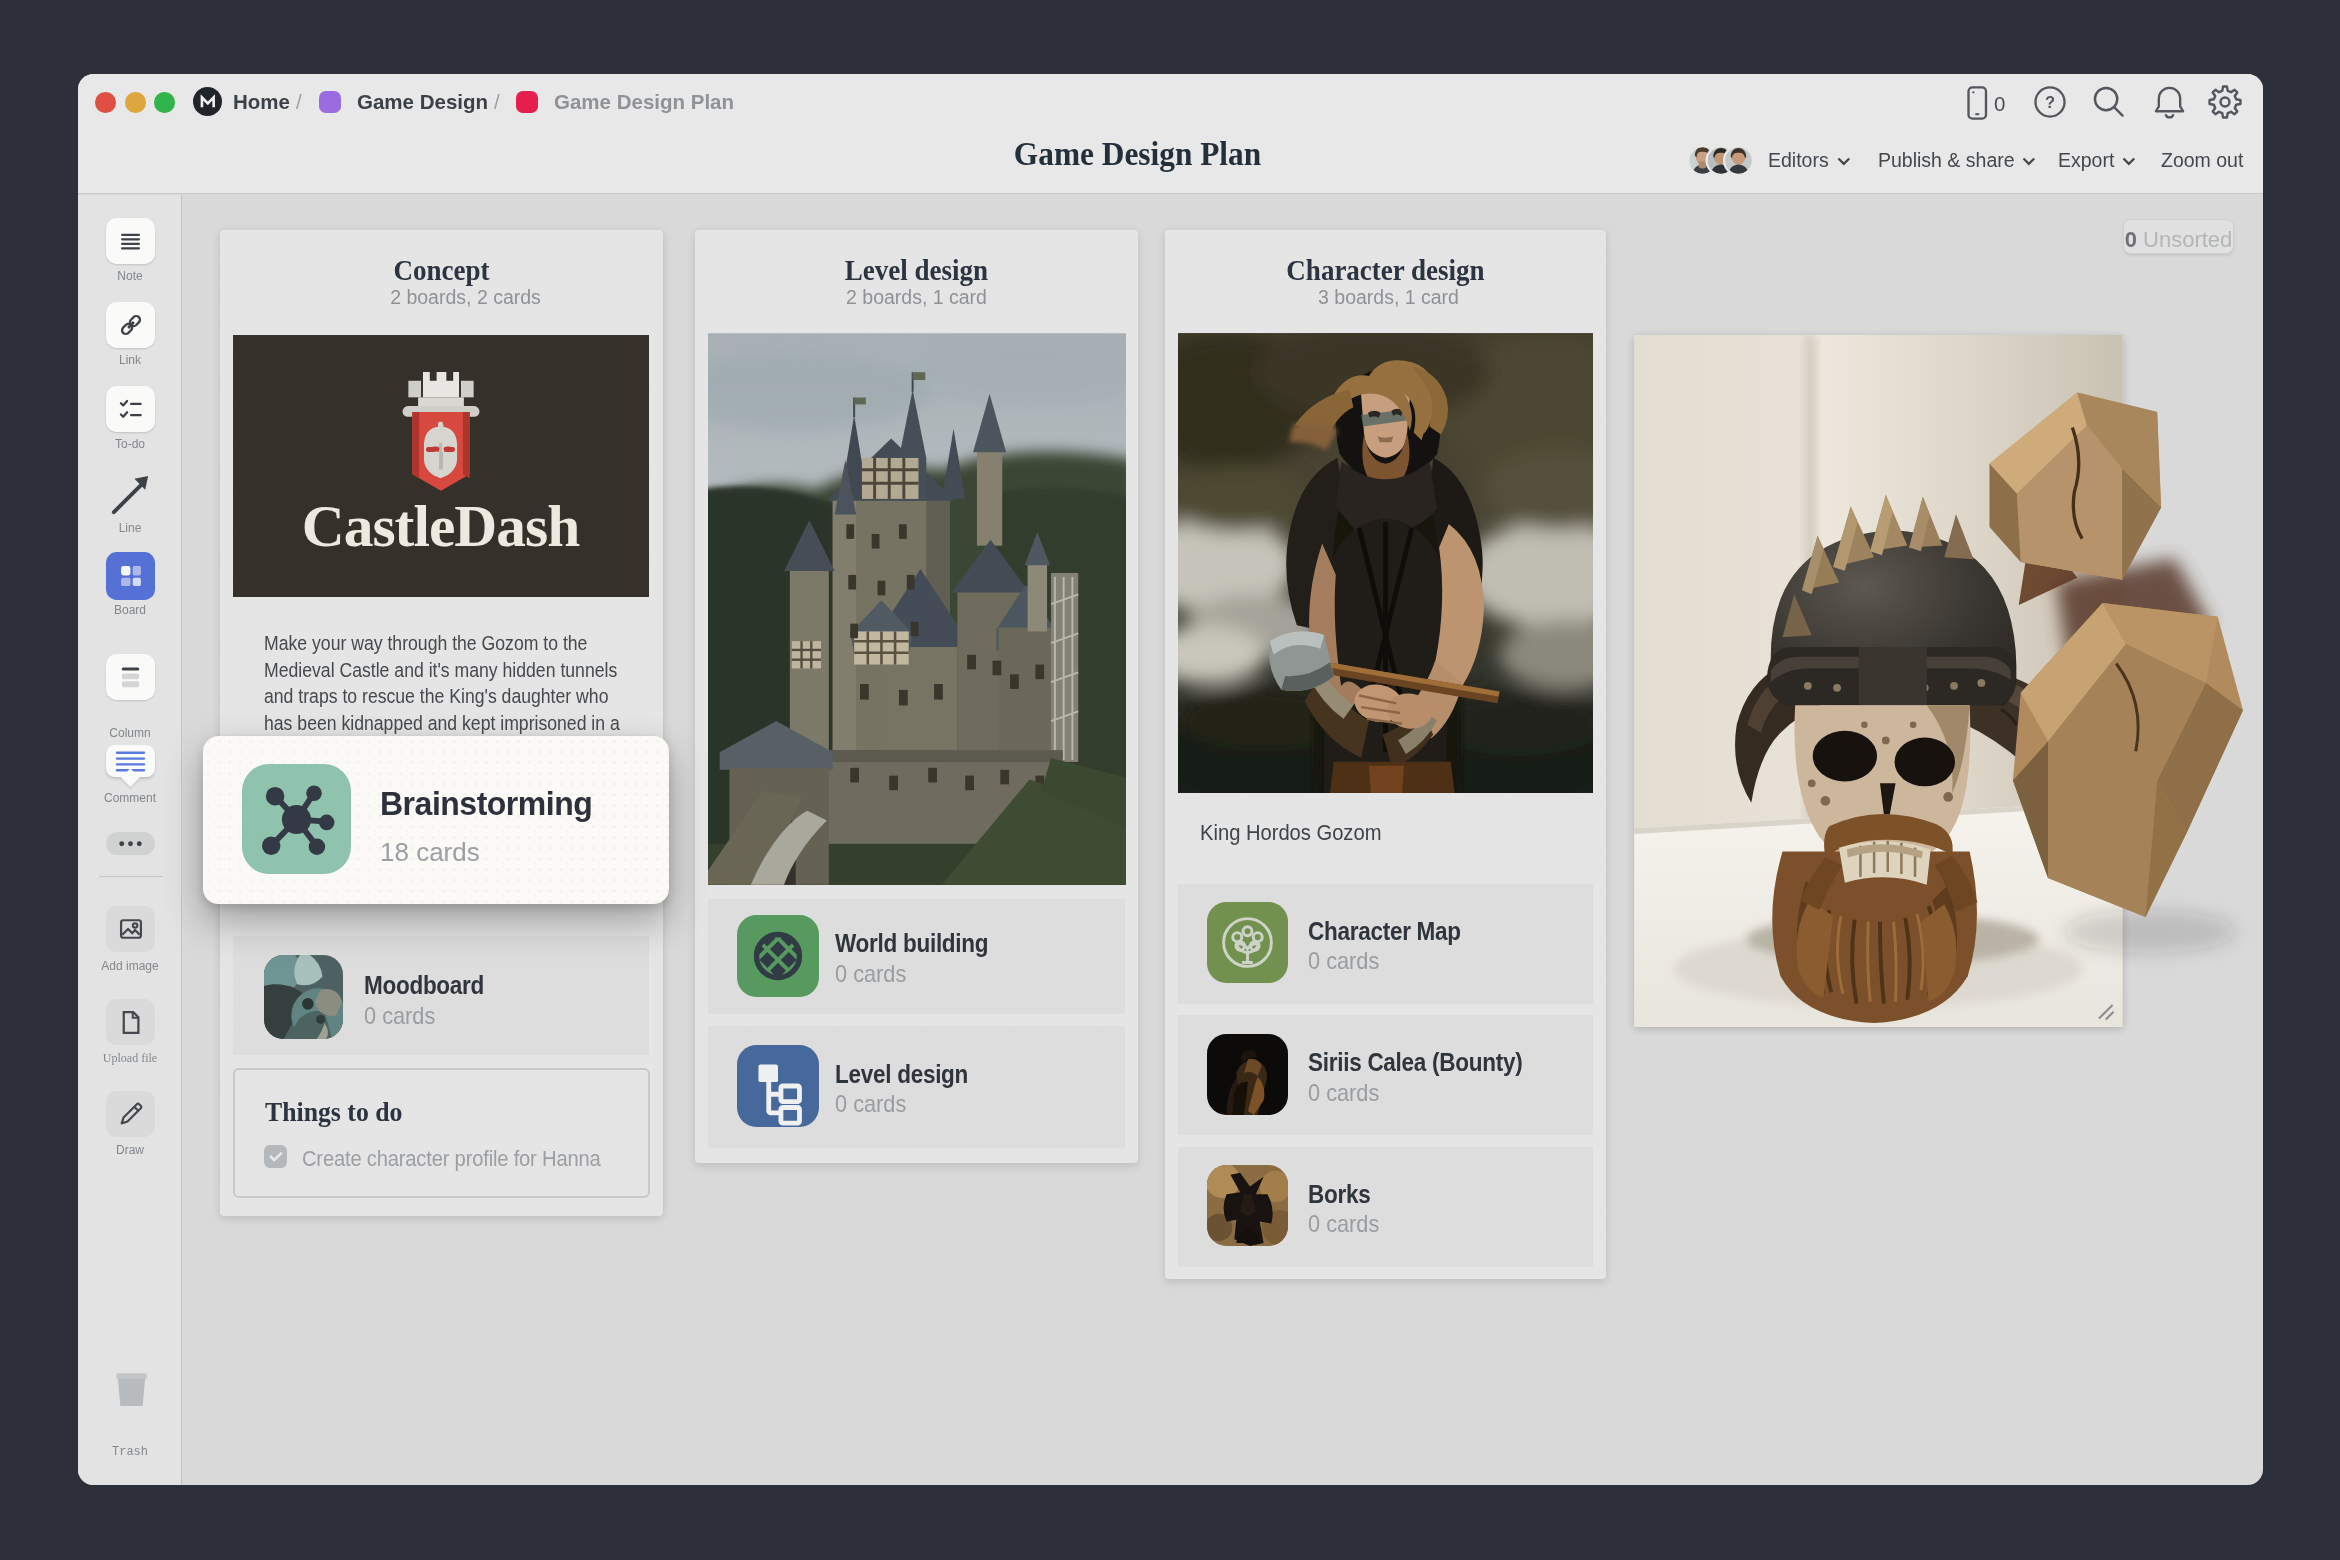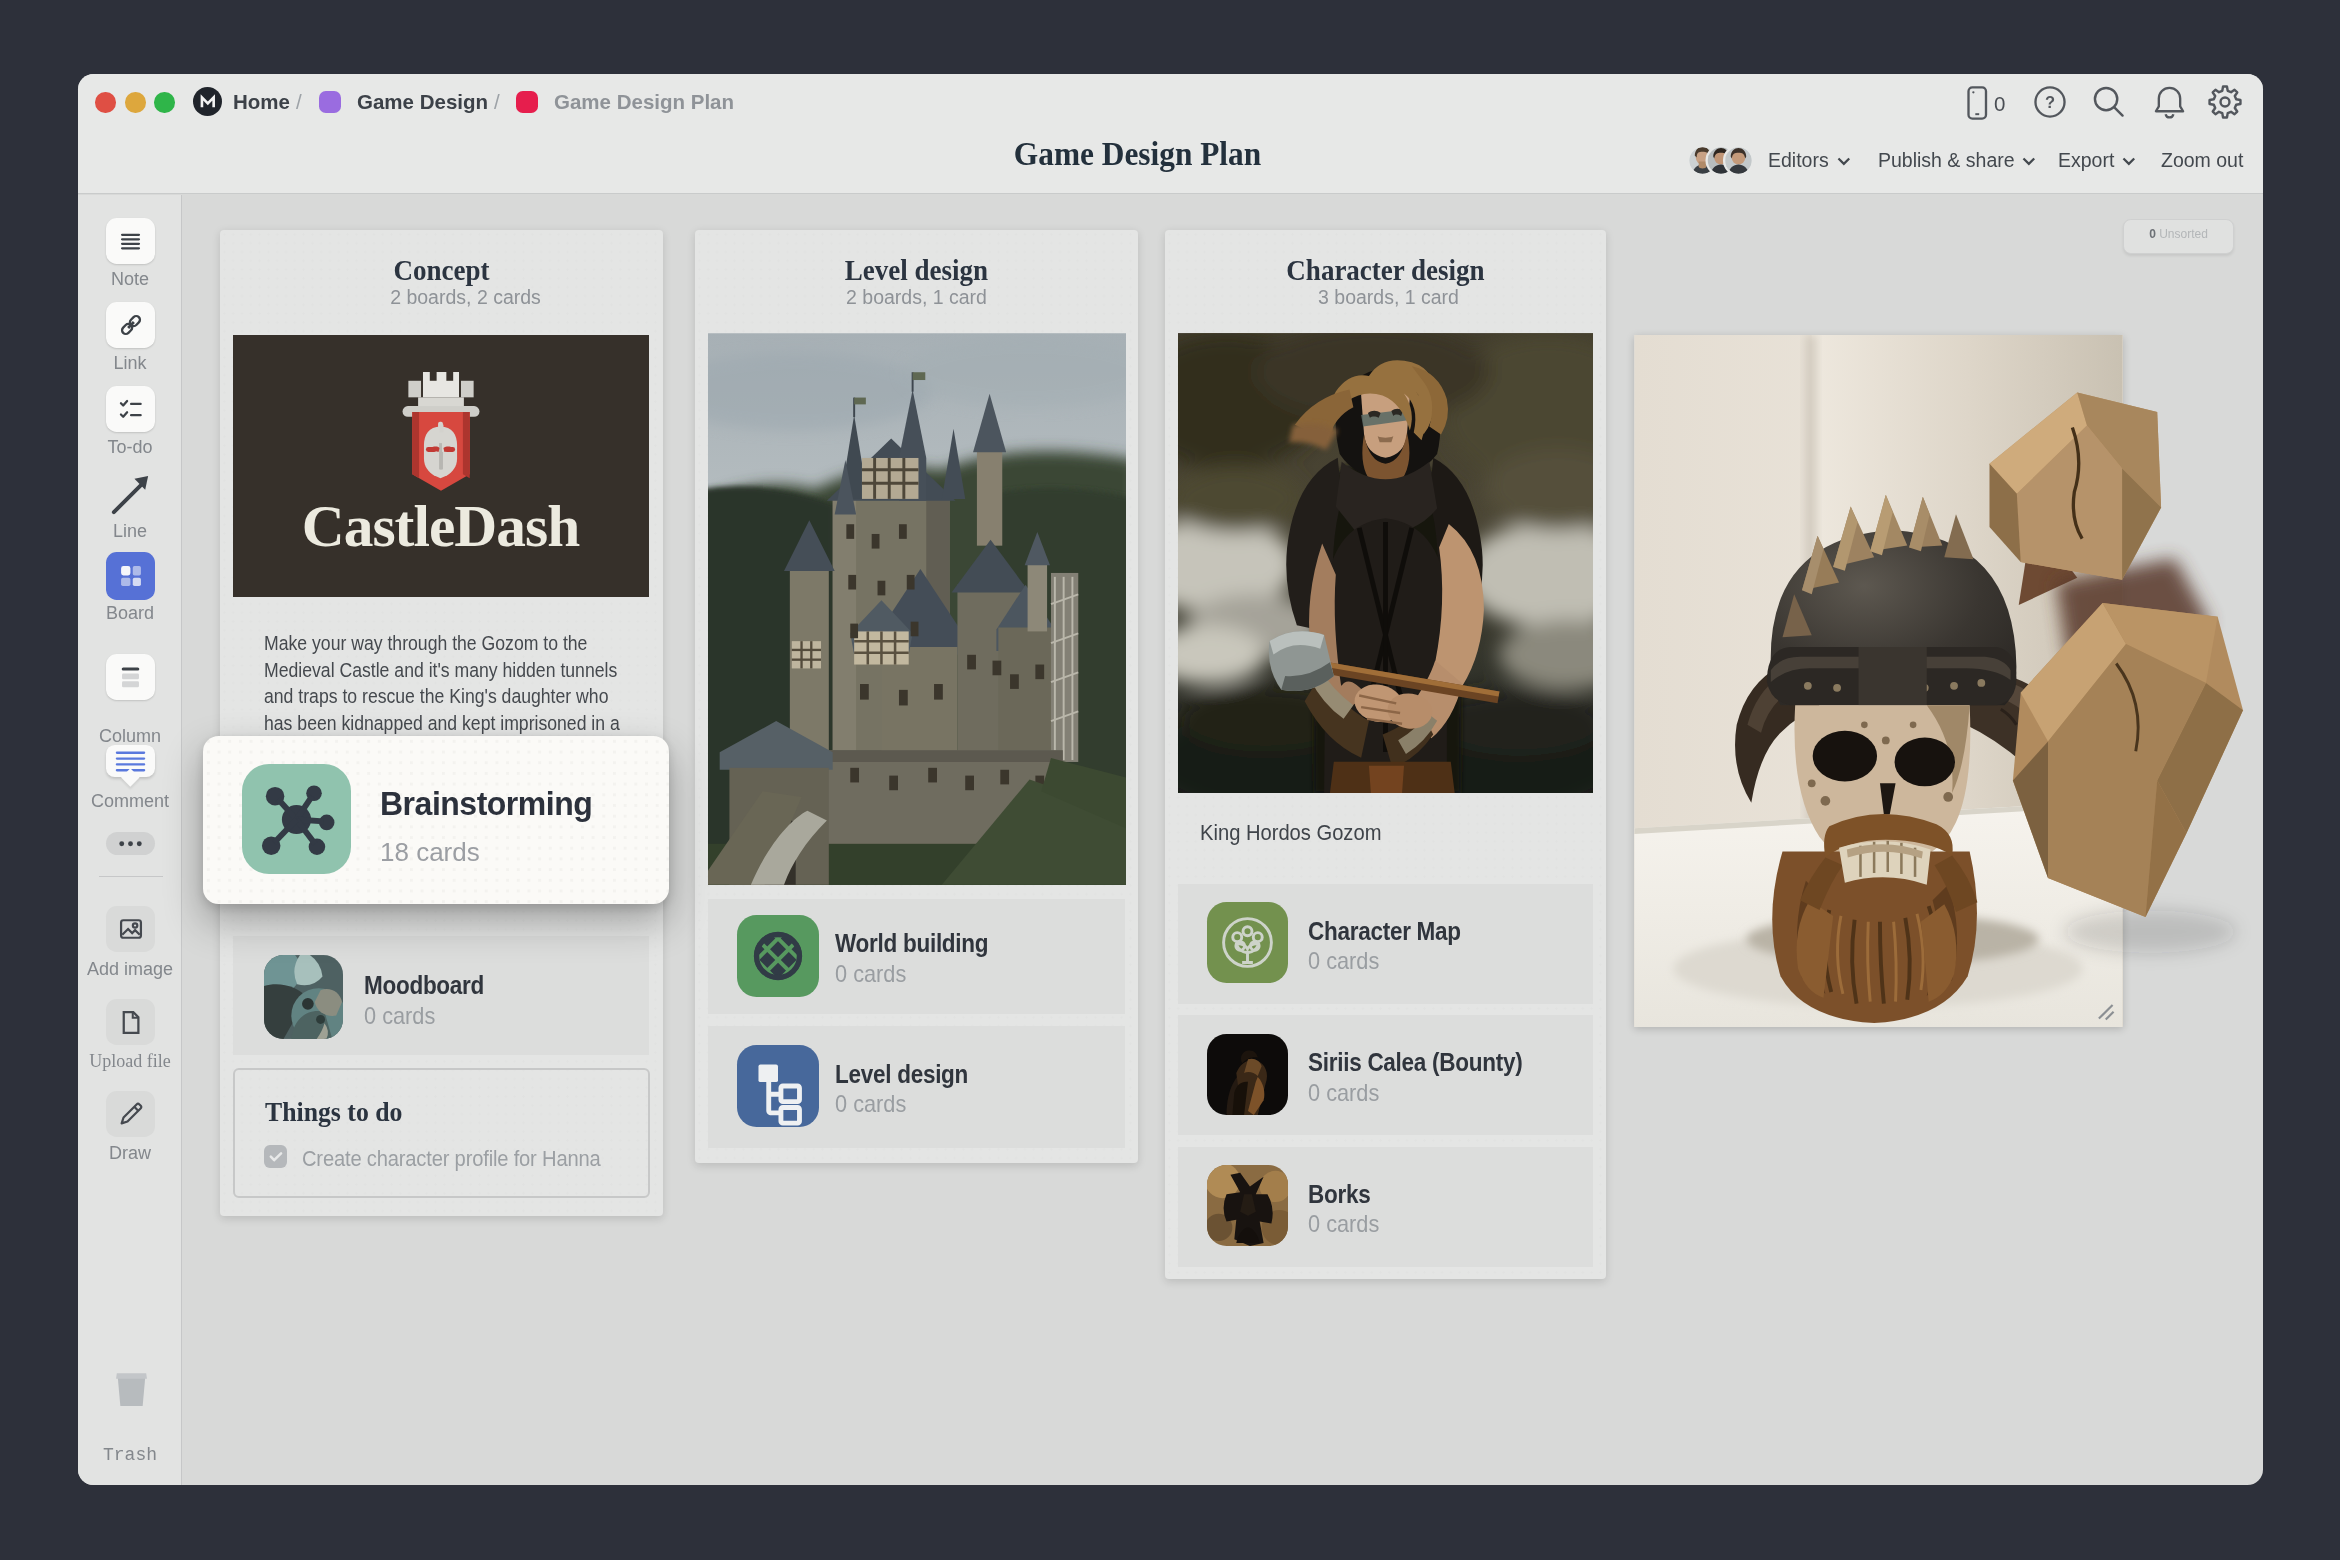--- a/index.html
+++ b/index.html
@@ -8,21 +8,21 @@
   .abs { position:absolute; }
   .win { position:absolute; left:78px; top:74px; width:2185px; height:1411px; background:#d8d9d8; border-radius:15.6px; }
   .topbar { position:absolute; left:78px; top:74px; width:2185px; height:120px; background:#e7e8e7; border-bottom:1px solid #c9cbcb; border-radius:15.6px 15.6px 0 0; }
   .sidebar { position:absolute; left:78px; top:195px; width:104px; height:1290px; background:#e2e3e2; border-right:1px solid #c6c7c8; border-radius:0 0 0 15.6px; }
   .dot { border-radius:50%; position:absolute; }
   .crumb { font-weight:700; font-size:20.5px; color:#3c4148; position:absolute; }
   .bchip { position:absolute; width:22.4px; height:22.4px; border-radius:6.8px; }
   .menu { position:absolute; font-size:19.5px; color:#43484e; }
   .tool { position:absolute; left:106px; width:49px; height:46px; background:#fafaf9; border-radius:10.7px; box-shadow:0 1px 2px rgba(0,0,0,0.15); display:flex; align-items:center; justify-content:center; }
   .tool.flat { background:#d9dad9; box-shadow:none; }
-  .tlabel { position:absolute; left:78px; width:104px; text-align:center; font-size:18px; color:#83878c; }
+  .tlabel { position:absolute; left:78px; width:104px; text-align:center; font-size:12px; color:#83878c; }
   .panel { position:absolute; background:#e4e5e4; border-radius:3.9px; box-shadow:0 2.9px 8.8px rgba(0,0,0,0.13);
            background-image:radial-gradient(circle, rgba(0,0,0,0.013) 1px, transparent 1.2px); background-size:8.8px 8.8px; }
   .ptitle { position:absolute; text-align:center; font-family:"Liberation Serif",serif; font-weight:700; font-size:30px; color:#2b3440; transform:scaleX(0.9); }
   .psub { position:absolute; text-align:center; font-size:19.5px; color:#8e9297; }
   .row { position:absolute; background:#dcdddc; }
   .thumb { position:absolute; border-radius:19.5px; overflow:hidden; }
   .rowt { position:absolute; font-weight:700; font-size:25px; letter-spacing:-0.3px; color:#30353d; transform:scaleX(0.9); transform-origin:0 50%; }
   .rows { position:absolute; font-size:23.4px; color:#999da1; transform:scaleX(0.93); transform-origin:0 50%; }
   .photo { position:absolute; overflow:hidden; }
 </style>
@@ -727,21 +727,21 @@
  </g>
 </svg>
 <svg class="abs" style="left:2095px;top:1001px;" width="21.5" height="21.5" viewBox="0 0 22 22">
     <g stroke="#8b8f93" stroke-width="2.2">
       <line x1="4" y1="18" x2="18" y2="4"></line>
       <line x1="11" y1="19" x2="19" y2="11"></line>
     </g>
   </svg>
 
 <div class="abs" style="left:2123px;top:219px;width:111px;height:35px;background:#e0e1e0;border:1px solid #cfd0d0;border-radius:7.8px;box-shadow:0 2px 2.9px rgba(0,0,0,0.08);"></div>
-<div class="abs" style="left:2123px;top:227px;width:111px;text-align:center;font-size:12px;color:#b3b6b8;"><span style="color:#6d7176;font-weight:700;">0</span> Unsorted</div>
+<div class="abs" style="left:2123px;top:227px;width:111px;text-align:center;font-size:22px;color:#b3b6b8;"><span style="color:#6d7176;font-weight:700;">0</span> Unsorted</div>
 
 <div class="abs" style="left:203px;top:736px;width:466px;height:168px;border-radius:15.6px;background:#fbfaf7;background-image:radial-gradient(circle, rgba(60,60,50,0.038) 1.5px, transparent 1.7px);background-size:10.7px 10.7px;box-shadow:0 17.6px 39px rgba(0,0,0,0.3), 0 3.9px 9.8px rgba(0,0,0,0.12);"></div>
 <div class="abs" style="left:242px;top:764px;width:109px;height:110px;border-radius:27px;background:#90c3ae;"></div>
 <svg class="abs" style="left:242px;top:764px;" width="109" height="110" viewBox="0 0 112 113">
     <g fill="#333a45">
       <circle cx="56" cy="57" r="15"></circle>
       <circle cx="34" cy="33" r="9.5"></circle>
       <circle cx="74" cy="30" r="8"></circle>
       <circle cx="87" cy="60" r="8"></circle>
       <circle cx="77" cy="85" r="8.5"></circle>

